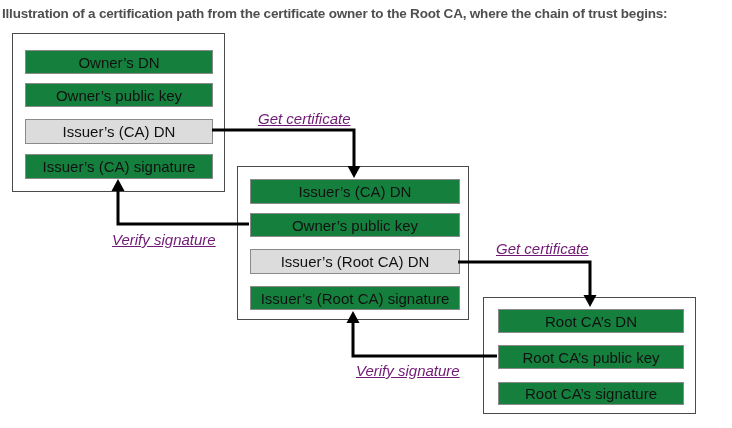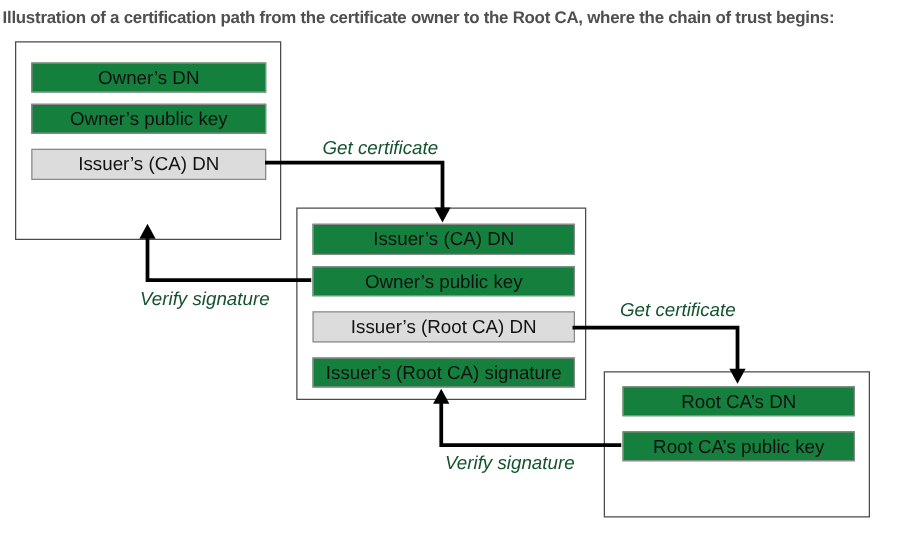--- a/index.html
+++ b/index.html
@@ -46,47 +46,50 @@
   .arrow-layer {
     position: absolute;
     left: 0; top: 0;
     width: 732px; height: 428px;
     pointer-events: none;
   }
   .flow-label {
     position: absolute;
     font-size: 15px;
     font-style: italic;
-    color: #14532d;
+    color: #701a75;
     white-space: nowrap;
+    text-decoration: underline;
   }
 </style>
 </head>
 <body>
 
 <div id="canvas">
 
   <div class="title">Illustration of a certification path from the certificate owner to the Root CA, where the chain of trust begins:</div>
 
   <div class="cert-box" style="left:12px; top:33px; width:213px; height:159px;">
     <div class="cert-row" style="left:12px; top:16px; width:188px; height:24px;">Owner’s DN</div>
     <div class="cert-row" style="left:12px; top:49px; width:188px; height:24px;">Owner’s public key</div>
     <div class="cert-row shaded" style="left:12px; top:85px; width:188px; height:25px;">Issuer’s (CA) DN</div>
+    <div class="cert-row" style="left:12px; top:120px; width:188px; height:25px;">Issuer’s (CA) signature</div>
   </div>
 
   <div class="cert-box" style="left:237px; top:166px; width:232px; height:154px;">
     <div class="cert-row" style="left:12px; top:12px; width:210px; height:25px;">Issuer’s (CA) DN</div>
     <div class="cert-row" style="left:12px; top:46px; width:210px; height:24px;">Owner’s public key</div>
     <div class="cert-row" style="left:12px; top:119px; width:210px; height:24px;">Issuer’s (Root CA) signature</div>
     <div class="cert-row shaded" style="left:12px; top:82px; width:210px; height:25px;">Issuer’s (Root CA) DN</div>
   </div>
 
   <div class="cert-box" style="left:483px; top:297px; width:213px; height:117px;">
     <div class="cert-row" style="left:14px; top:11px; width:186px; height:24px;">Root CA’s DN</div>
     <div class="cert-row" style="left:14px; top:47px; width:186px; height:24px;">Root CA’s public key</div>
+    <div class="cert-row" style="left:14px; top:84px; width:186px; height:23px;">Root CA’s signature</div>
   </div>
 
   <svg class="arrow-layer" viewBox="0 0 732 428" xmlns="http://www.w3.org/2000/svg">
 
     <g>
       <polyline points="212,130 354,130 354,167" fill="none" stroke="#000000" stroke-width="3"></polyline>
       <polygon points="347.5,166 360.5,166 354,178" fill="#000000"></polygon>
     </g>
 
     <g>

